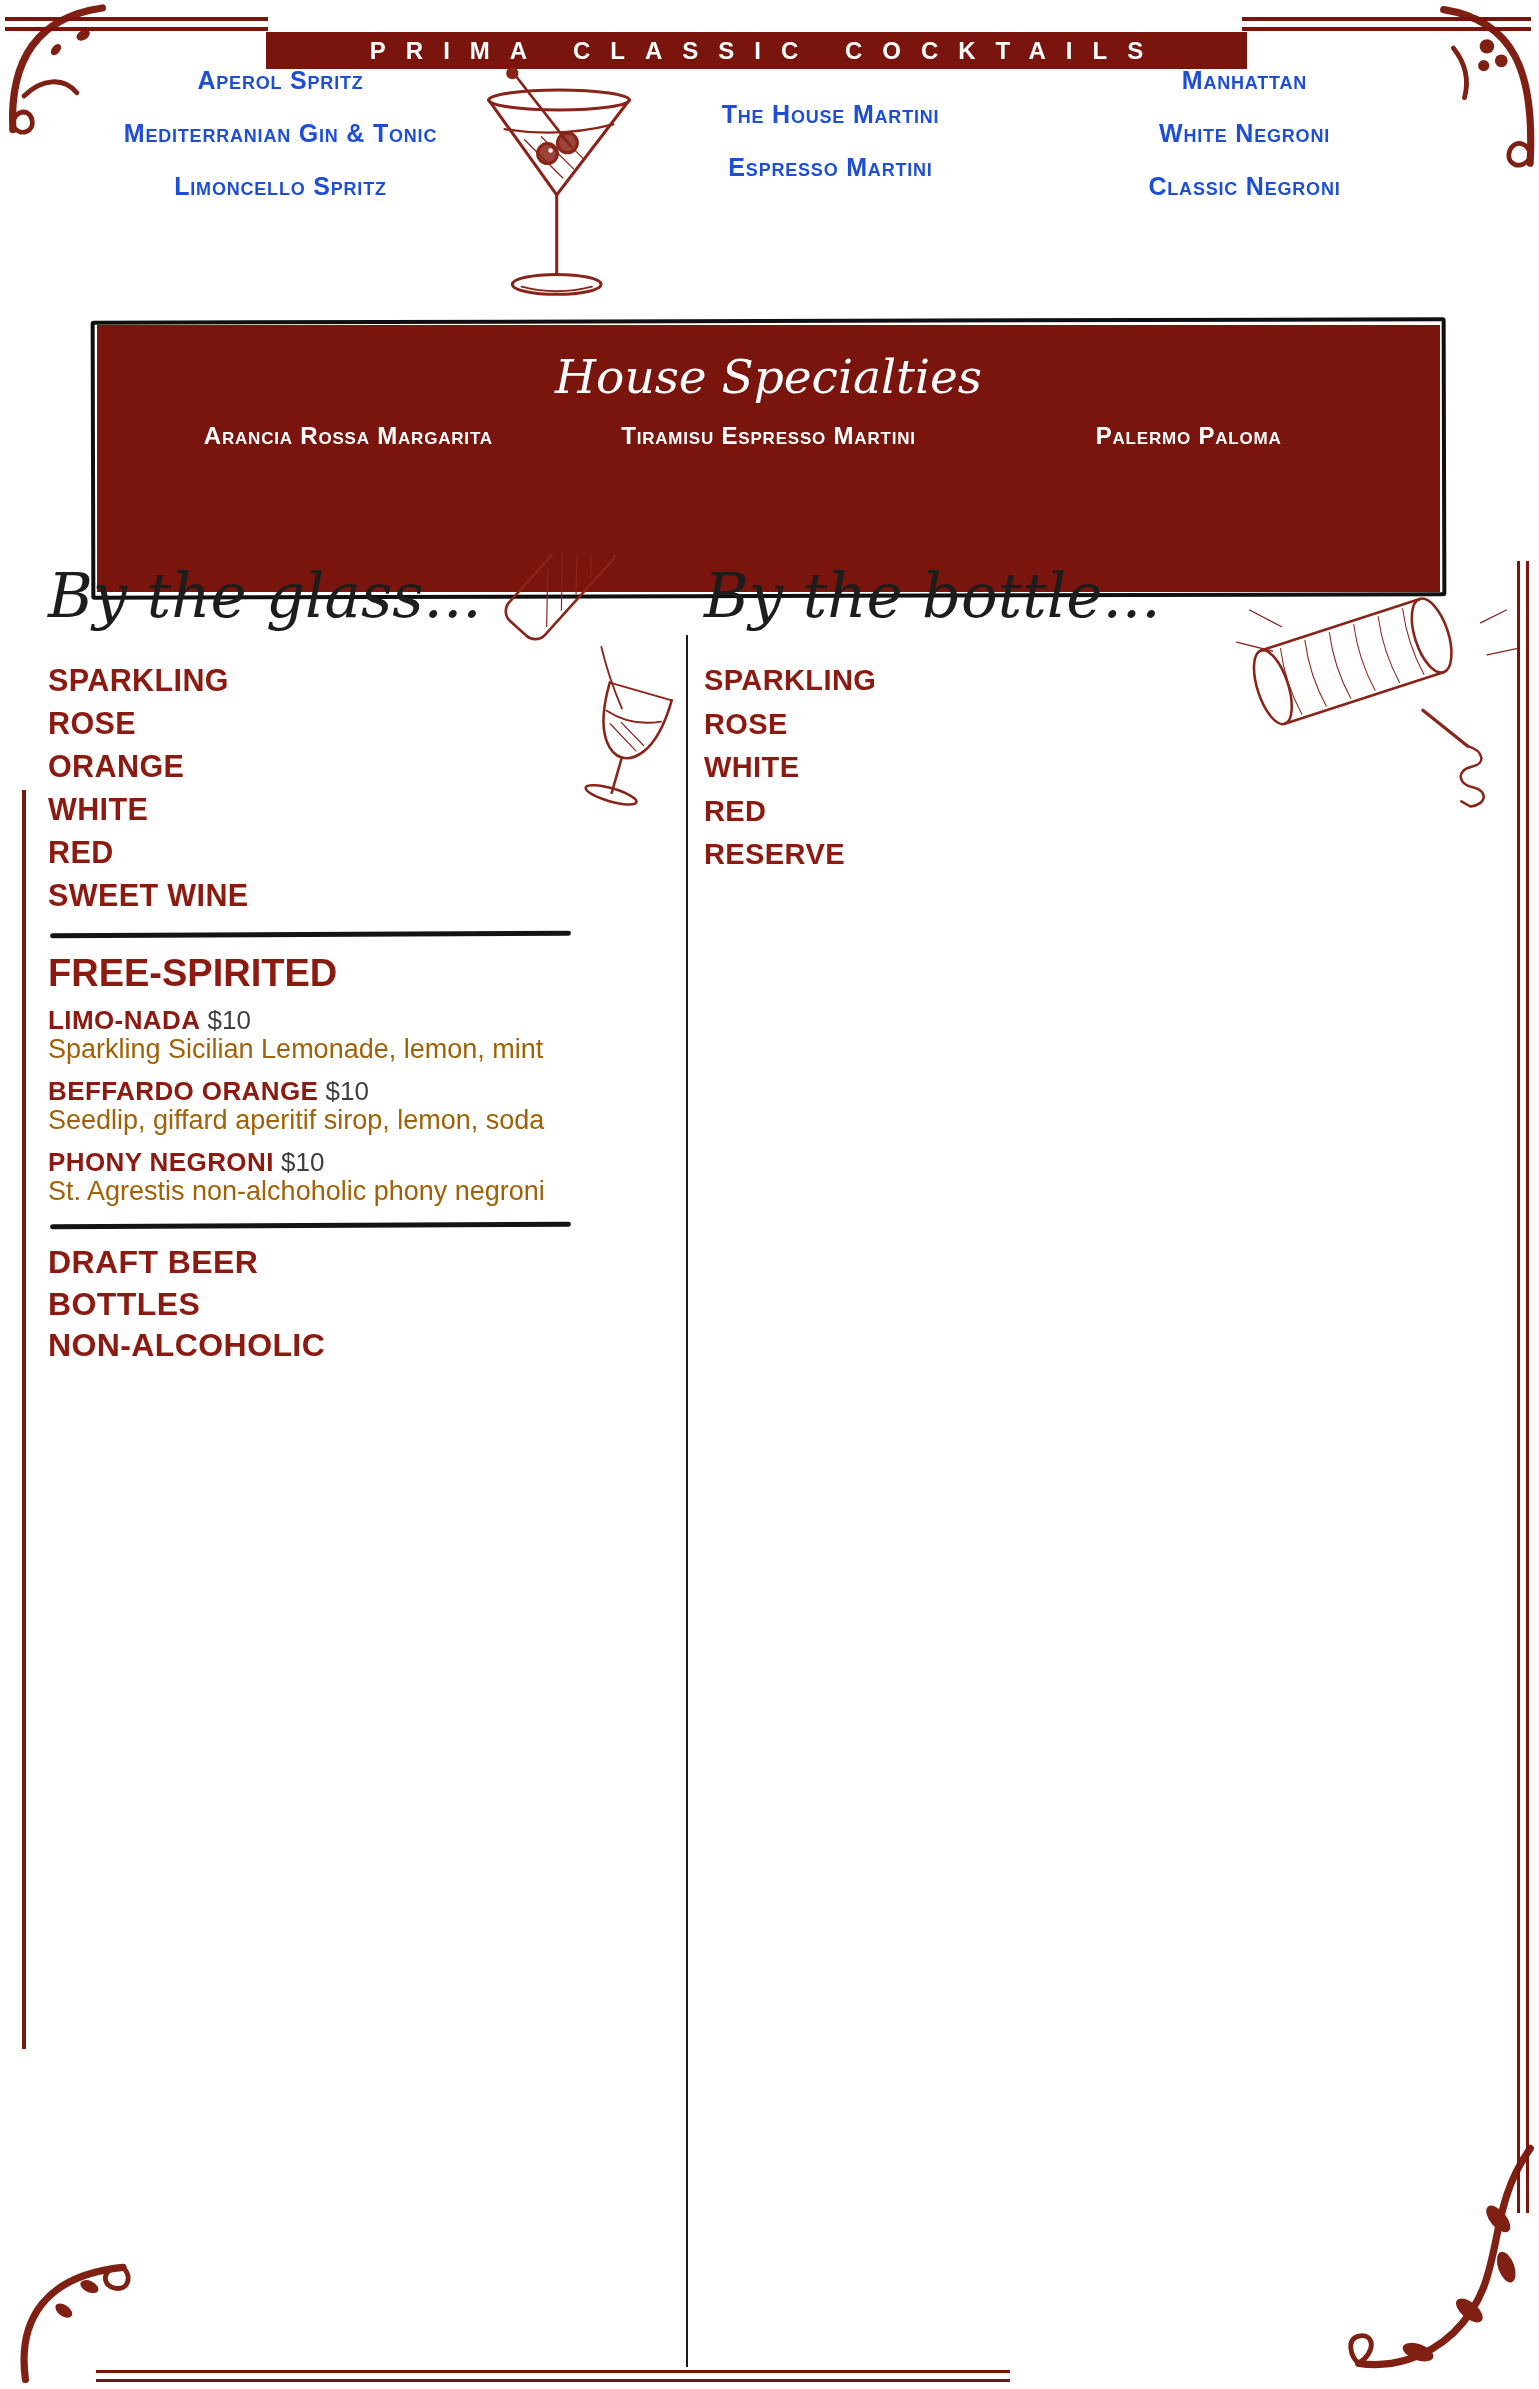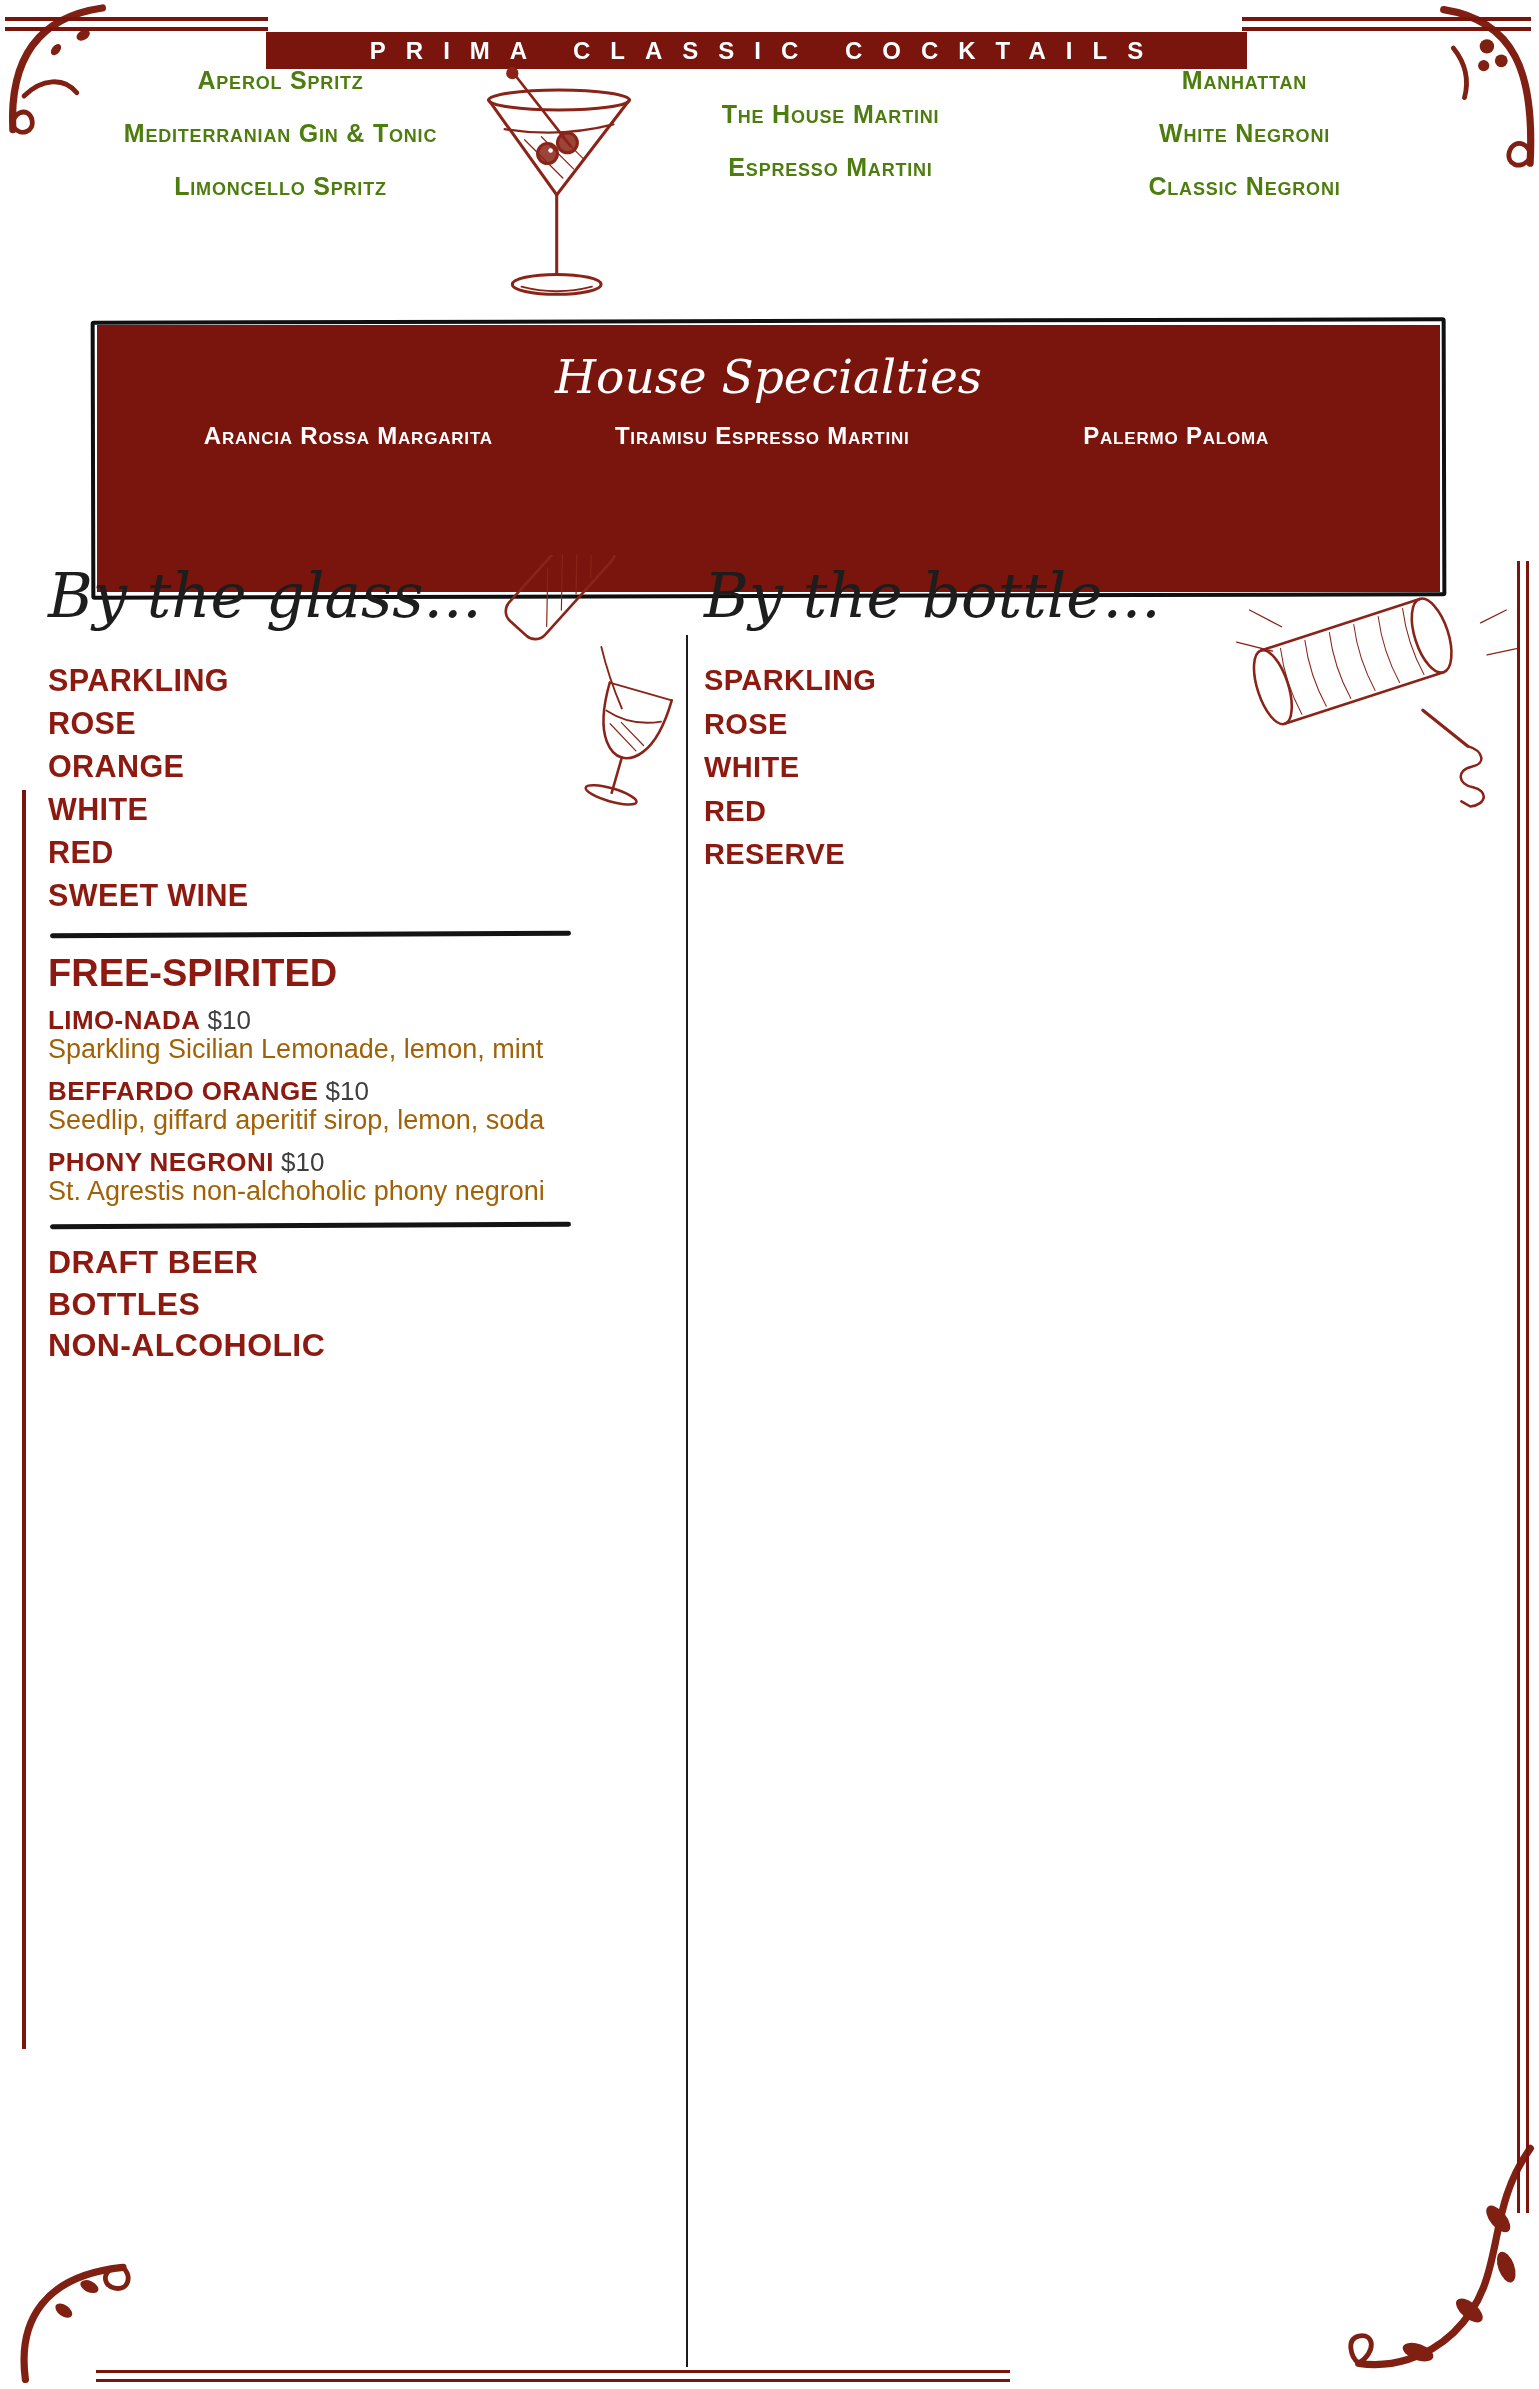--- a/index.html
+++ b/index.html
@@ -16,32 +16,32 @@
   .br1{right:8px;top:17px;width:289px}
   .br2{right:8px;top:27px;width:289px}
 
   
   .cocktail-col{position:absolute;text-align:center;}
   #ccol1{left:56px;top:64px;width:449px}
   #ccol2{left:634px;top:98px;width:393px}
   #ccol3{left:1012px;top:64px;width:465px}
   .cocktail{margin-bottom:21px}
   .c-name{display:block;font-size:25px;font-weight:bold;font-variant:small-caps;
-          letter-spacing:0.8px;color:#4d7c0f;line-height:32px}
+          letter-spacing:0.8px;color:#1d4ed8;line-height:32px}
   .c-line{display:block;font-size:23px;line-height:29px;color:#424242}
 
   
   .specialties{position:absolute;left:91px;top:319px;width:1355px;height:279px}
   .spec-frame{position:absolute;inset:0;border:4px solid #101010;border-radius:3.2px;
               transform:rotate(-0.15deg)}
   .spec-inner{position:absolute;inset:6.4px;background:var(--accent);color:#fff;
               display:flex;flex-direction:column;align-items:center}
   .spec-title{font-family:"DejaVu Serif",serif;font-style:italic;font-size:47px;
               line-height:95px;margin-top:3.2px}
-  .spec-row{display:flex;width:100%;justify-content:flex-start;box-sizing:border-box;
+  .spec-row{display:flex;width:100%;justify-content:space-between;box-sizing:border-box;
             padding:0 44px;margin-top:-3.2px}
   .spec-item{width:33%;text-align:center}
   .spec-name{display:block;font-size:24px;font-weight:bold;font-variant:small-caps;
              letter-spacing:0.8px;line-height:32px}
   .spec-line{display:block;font-size:22.5px;line-height:28px}
 
   
   .col{position:absolute;top:556px;}
   #glasscol{left:48px;width:638px}
   #bottlecol{left:704px;width:829px}

